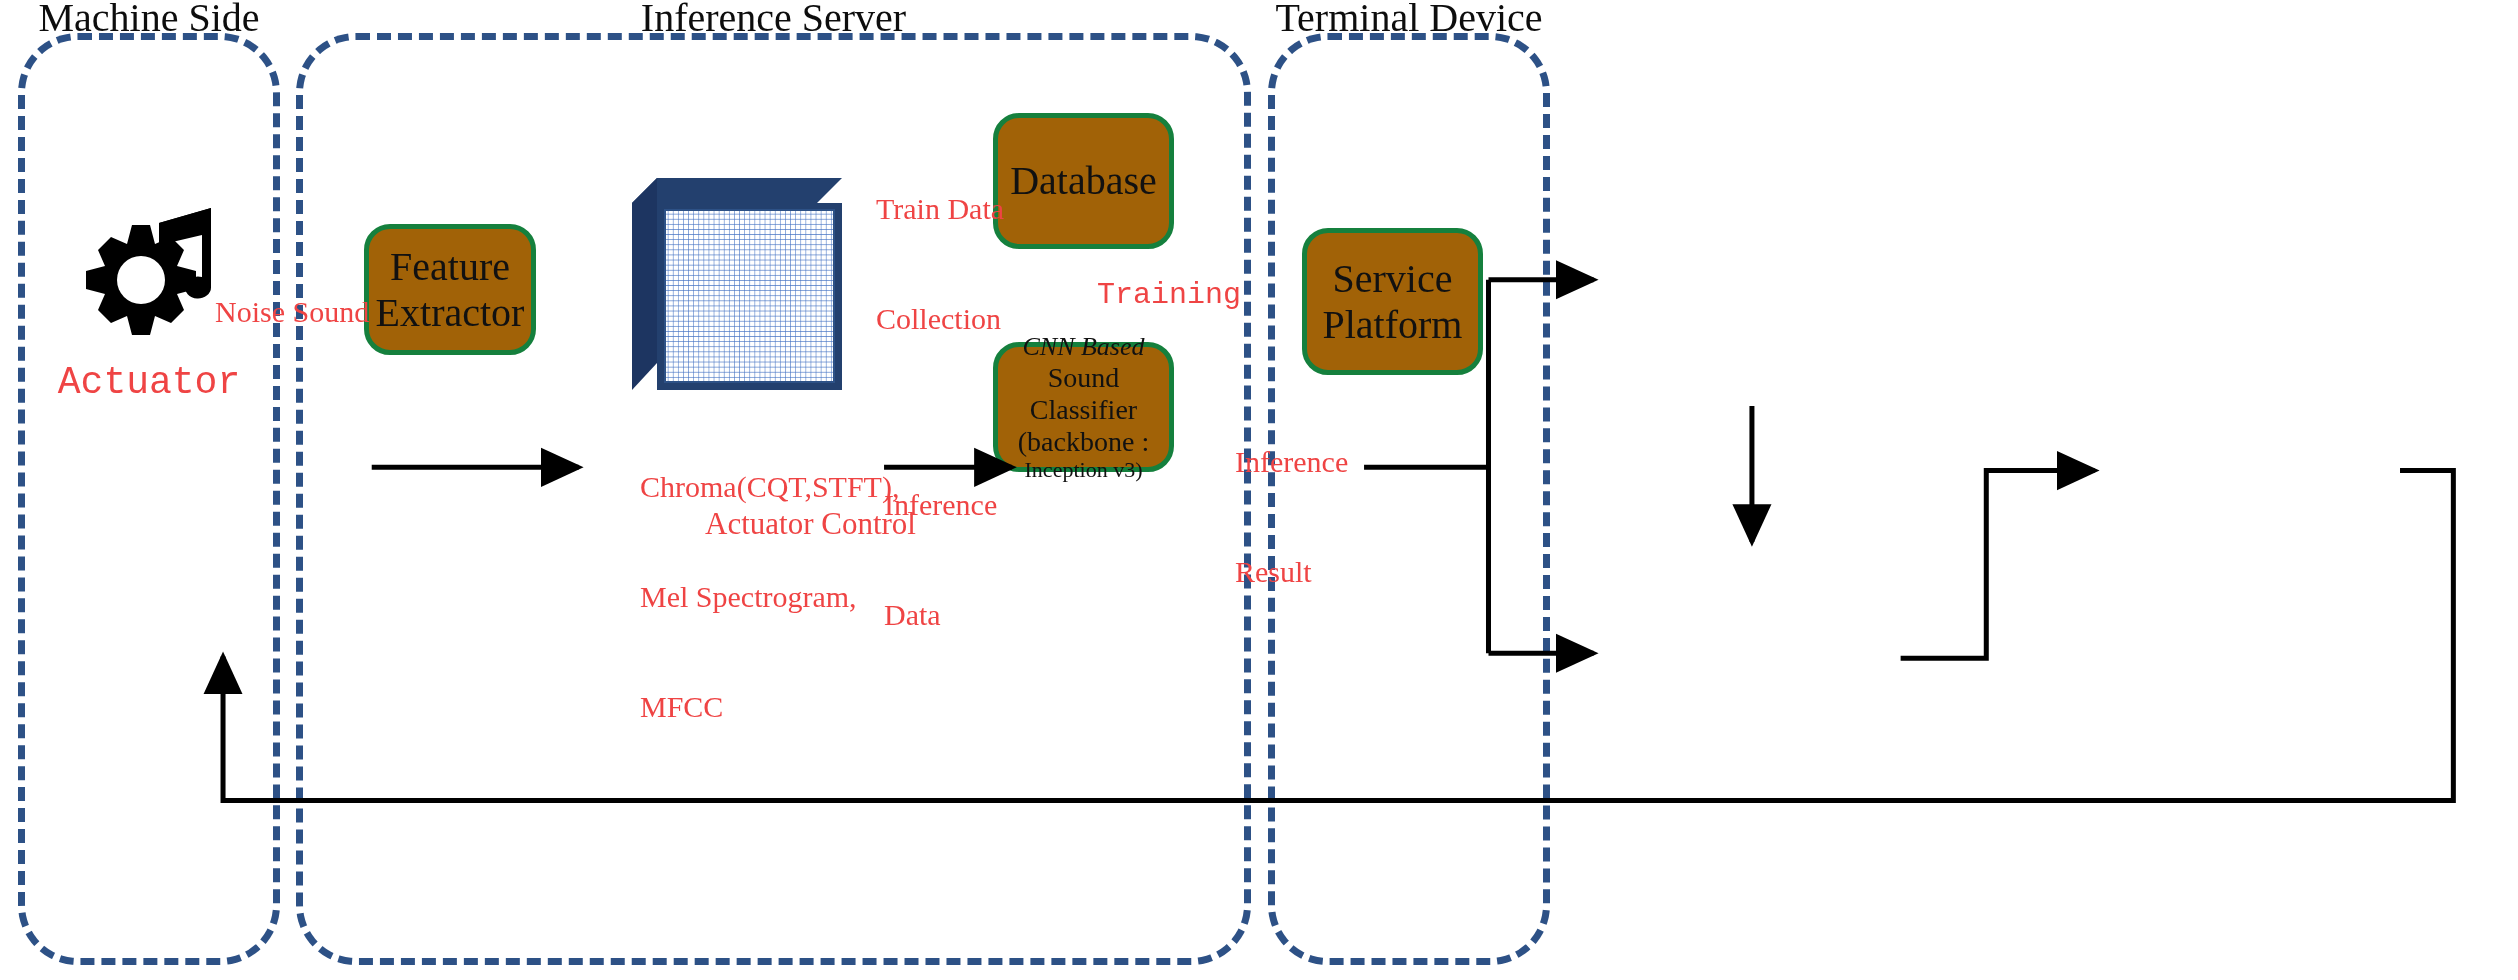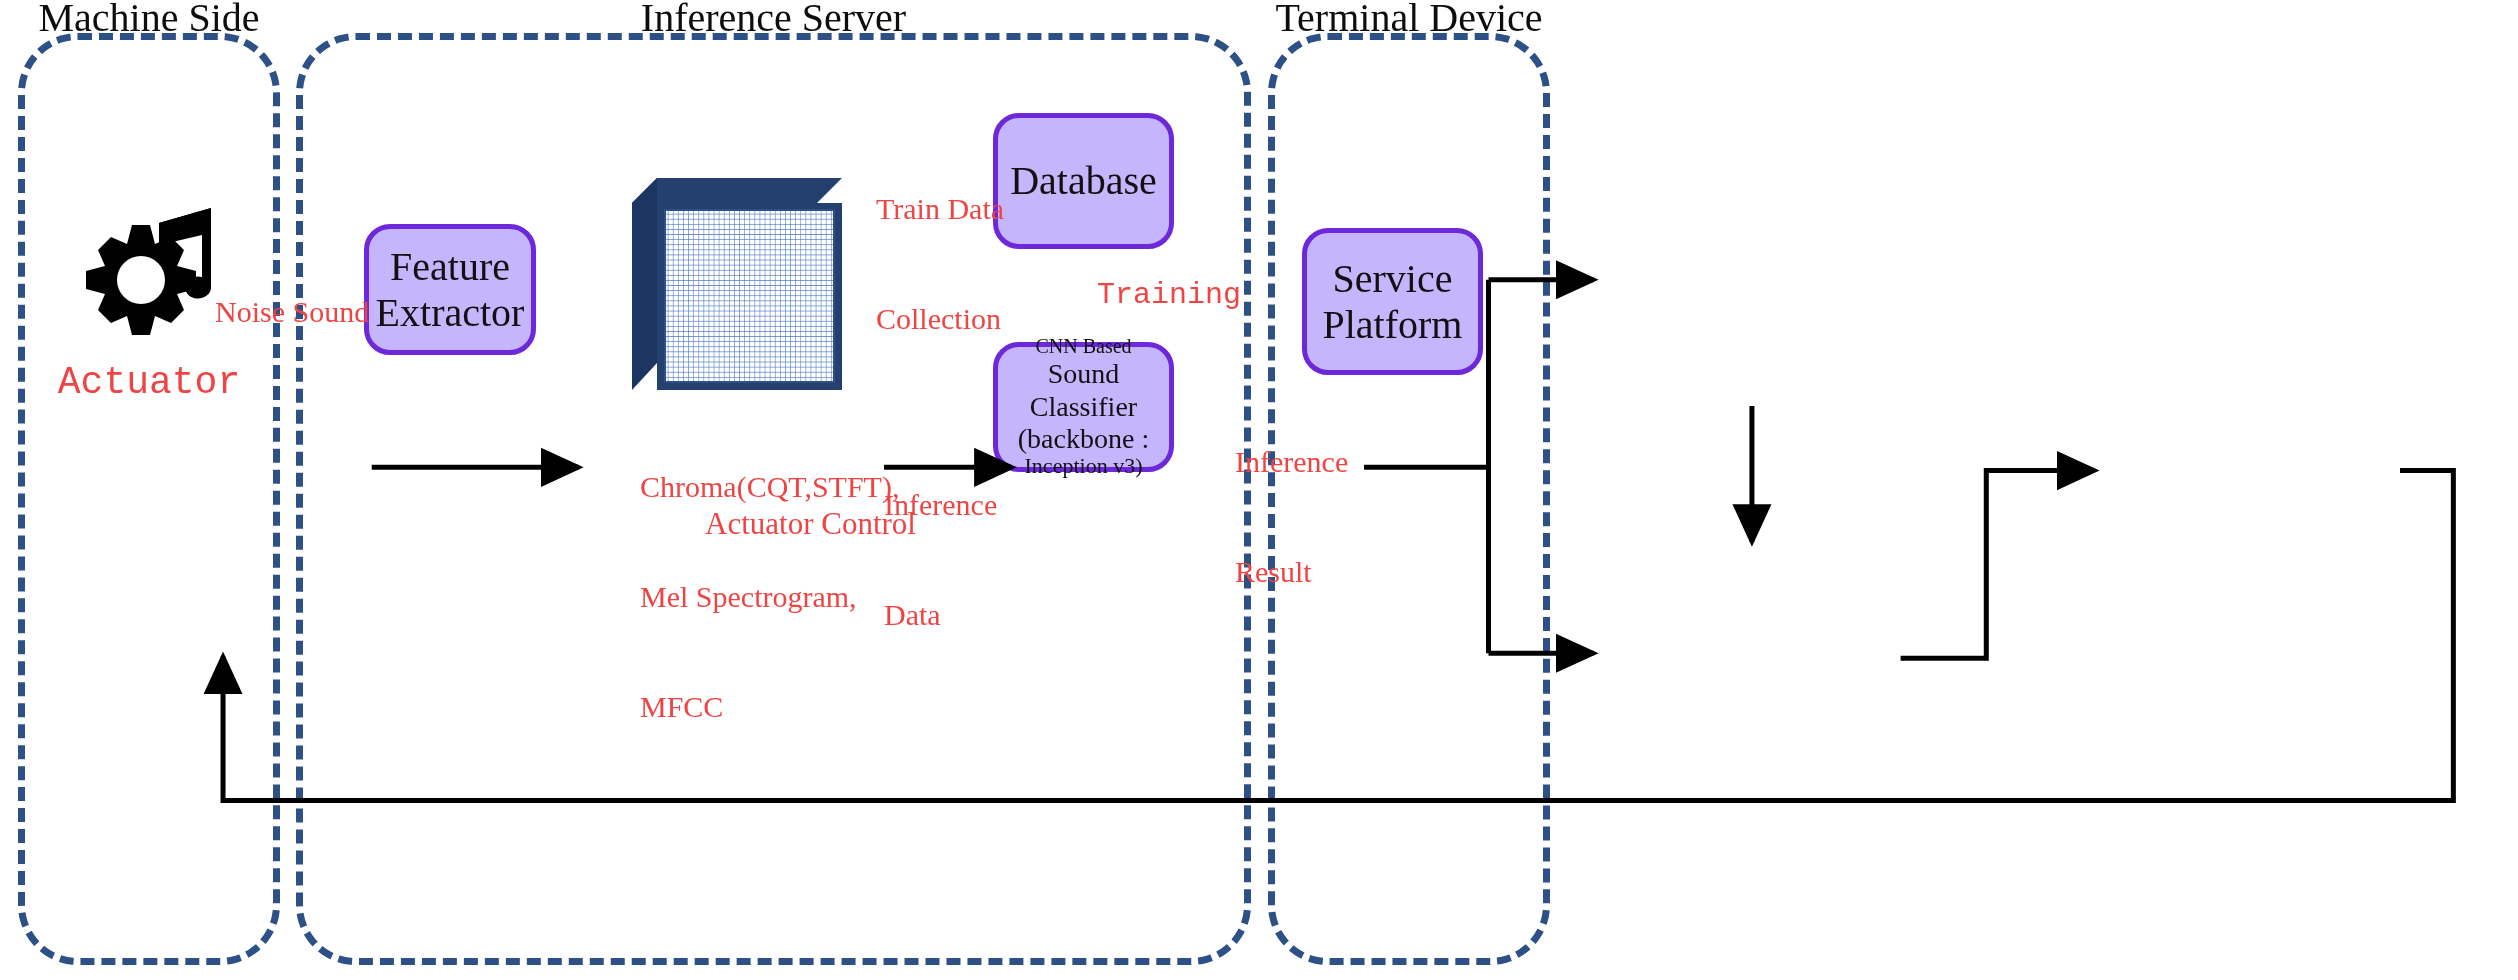--- a/index.html
+++ b/index.html
@@ -27,24 +27,24 @@
   .zone-title {
     position: absolute;
     font-size: 40px;
     color: #0d0d0d;
     white-space: nowrap;
     text-align: center;
     line-height: 1;
   }
   .rbox {
     position: absolute;
-    border: 5px solid #6d28d9;
+    border: 5px solid #15803d;
     border-radius: 26px;
     box-sizing: border-box;
-    background: #c4b5fd;
+    background: #a16207;
     display: flex;
     flex-direction: column;
     align-items: center;
     justify-content: center;
     color: #111;
     line-height: 1.15;
     text-align: center;
   }
   .rbox .l1 { font-size: 40px; }
   .rbox .l2 { font-size: 40px; }
@@ -98,21 +98,21 @@
   <div class="rbox" style="left:364px; top:224px; width:172px; height:131px;">
     <span class="l1">Feature</span>
     <span class="l2">Extractor</span>
   </div>
 
   <div class="rbox" style="left:993px; top:113px; width:181px; height:136px;">
     <span class="l1">Database</span>
   </div>
 
   <div class="rbox" style="left:993px; top:342px; width:181px; height:130px;">
-    <span class="l1" style="font-size:20px;">CNN Based</span>
+    <span class="l1" style="font-size:26px;font-style:italic;">CNN Based</span>
     <span class="l2" style="font-size:28px;">Sound Classifier</span>
     <span class="sub" style="font-size:28px;">(backbone :</span>
     <span class="sub" style="font-size:22px;text-align:right;">Inception v3)</span>
   </div>
 
   <div class="rbox" style="left:1302px; top:228px; width:181px; height:147px;text-align:right;">
     <span class="l1">Service</span>
     <span class="l2">Platform</span>
   </div>
 

